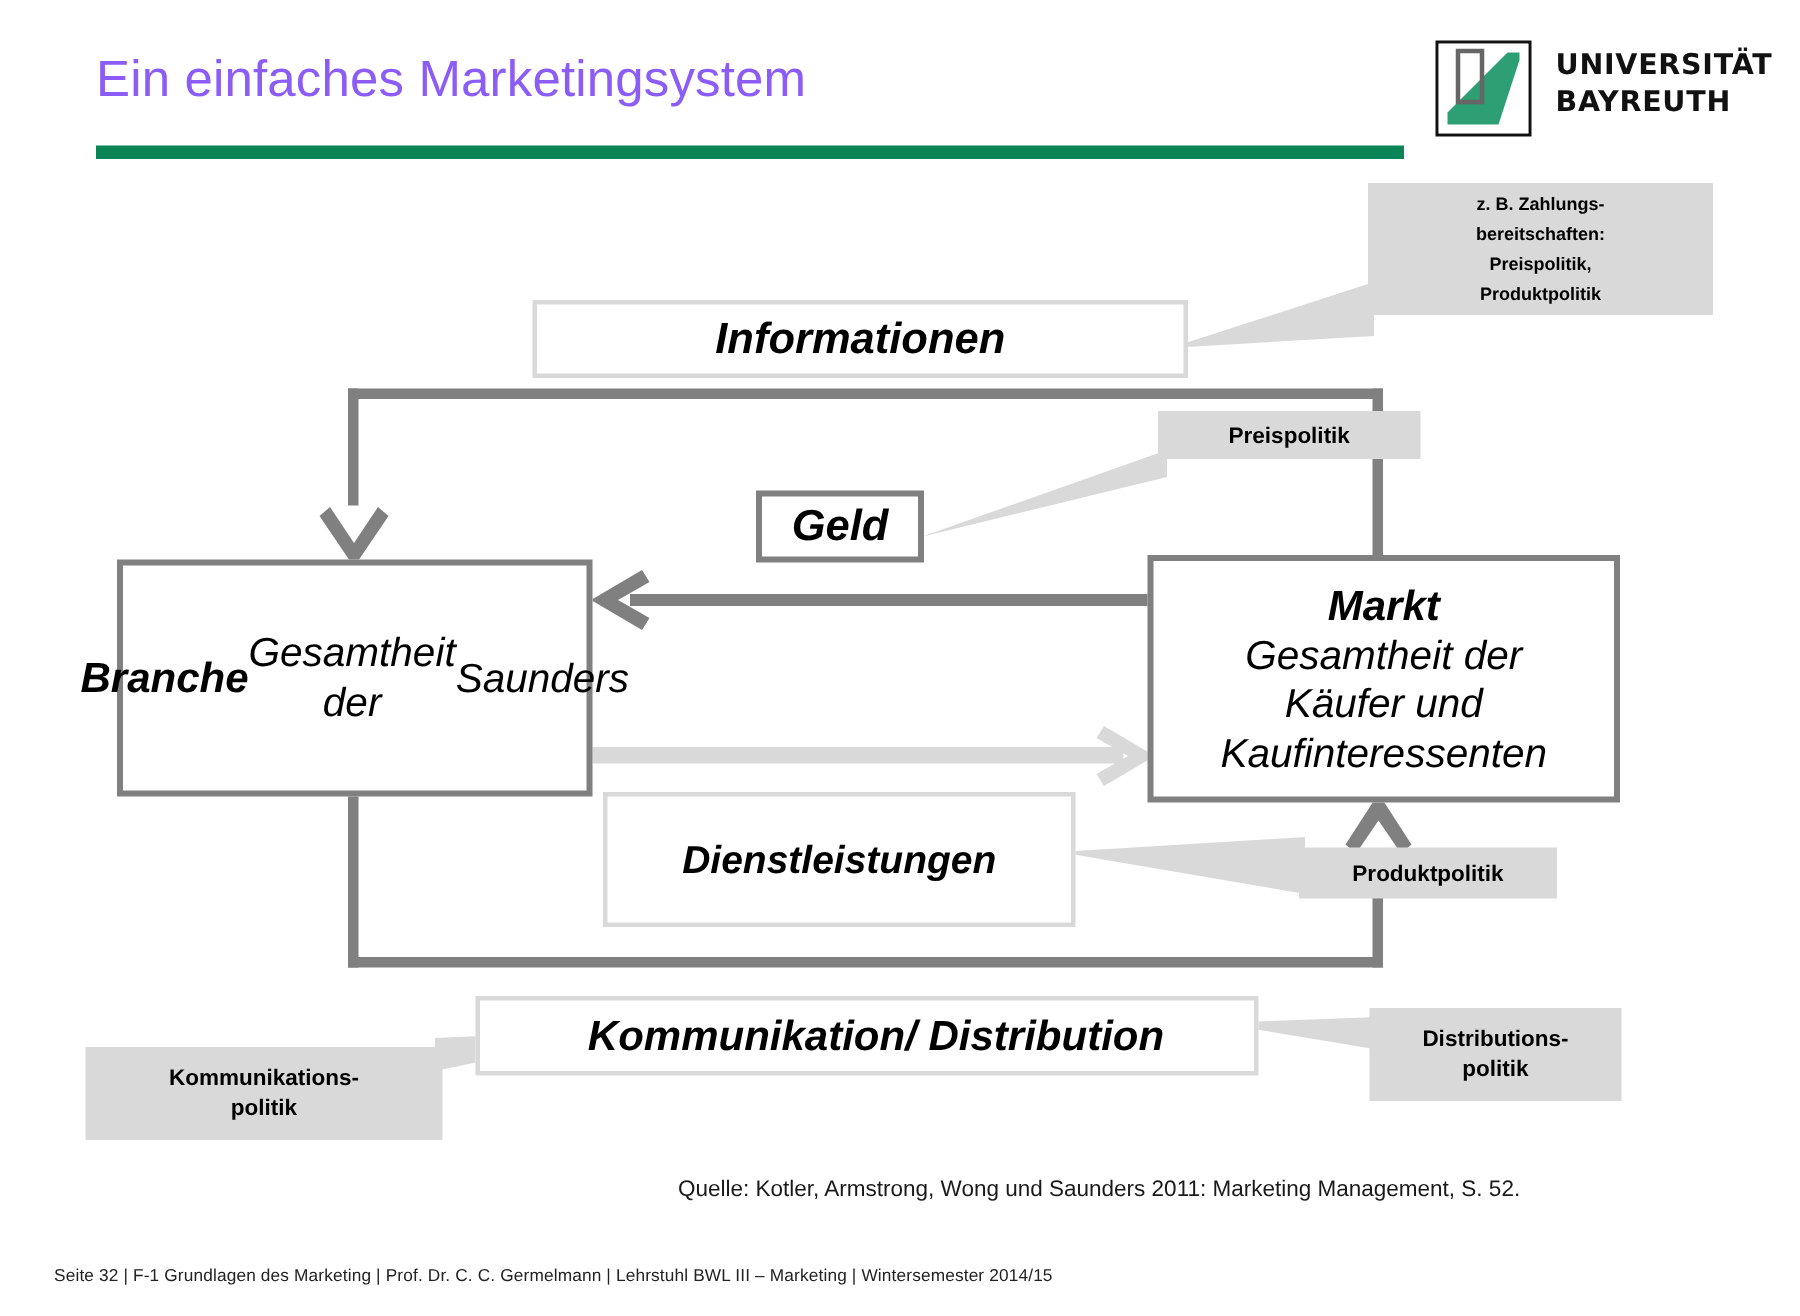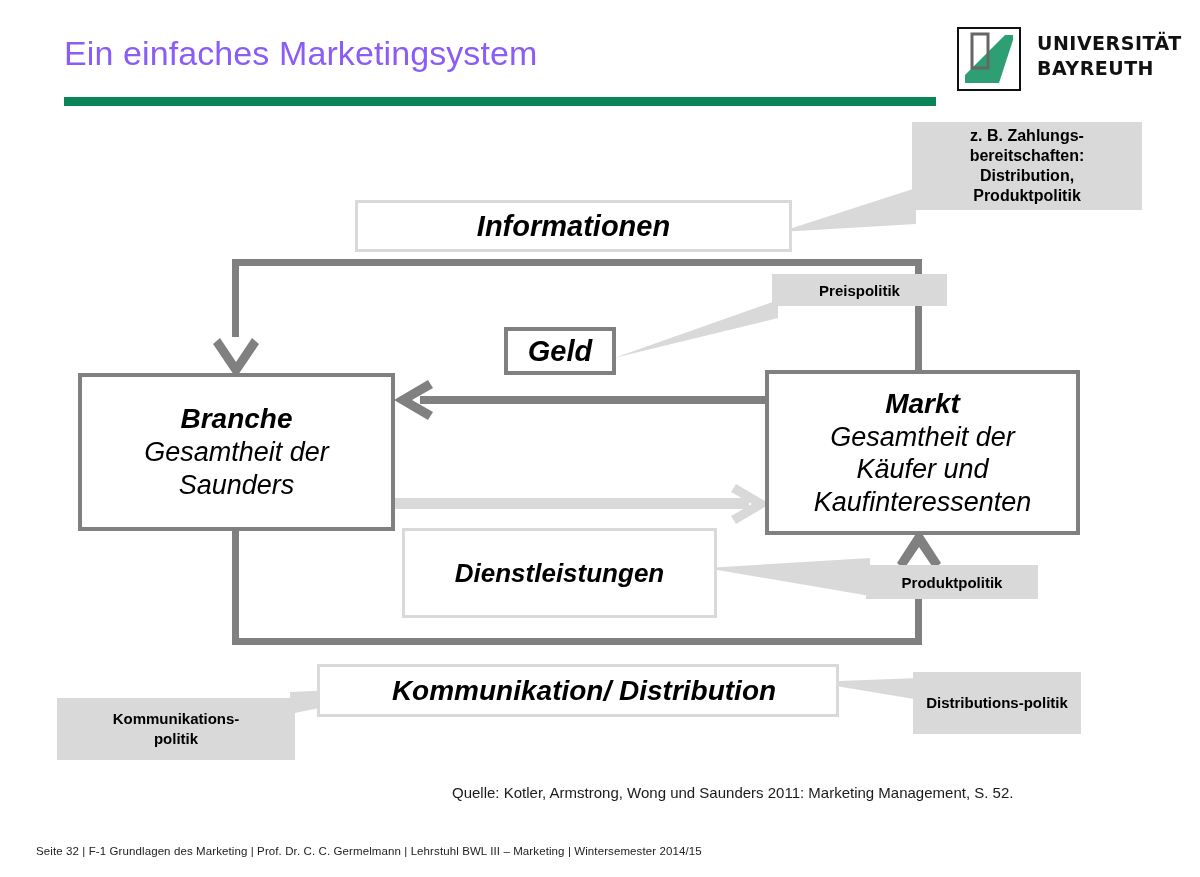--- a/index.html
+++ b/index.html
@@ -69,21 +69,21 @@
     left:355px;top:200px;width:437px;height:52px;
     font-size:29px;font-weight:700;
   }
   #box-geld{
     left:504px;top:327px;width:112px;height:48px;
     font-size:29px;font-weight:700;
     border-width:4px;border-color:#808080;
   }
   #box-branche{
     left:78px;top:373px;width:317px;height:158px;
-    flex-direction:column;line-height:1.22;padding:4px 8px;
+    flex-direction:row;line-height:1.22;padding:4px 8px;
   }
   #box-markt{
     left:765px;top:370px;width:315px;height:165px;
     flex-direction:column;line-height:1.2;padding:14px 6px;
   }
   #box-produkte{
     left:402px;top:528px;width:315px;height:90px;
     flex-direction:column;font-size:26px;font-weight:700;line-height:1.25;
   }
   #box-kommunikation{
@@ -96,31 +96,31 @@
   }
 
   .b-title{font-size:28px;font-weight:700;}
   .b-sub{font-size:27px;font-weight:400;}
   .m-title{font-size:28px;font-weight:700;}
   .m-sub{font-size:27px;font-weight:400;}
 
   
   #callout-zb{
     left:912px;top:122px;width:230px;height:88px;
-    font-size:16px;line-height:20px;flex-direction:column;
+    font-size:12px;line-height:20px;flex-direction:column;
   }
   #callout-preispolitik{
     left:772px;top:274px;width:175px;height:32px;font-size:15px;
   }
   #callout-produktpolitik{
     left:866px;top:565px;width:172px;height:34px;font-size:15px;
   }
   #callout-distributions{
     left:913px;top:672px;width:168px;height:62px;
-    font-size:15px;line-height:20px;flex-direction:row;
+    font-size:15px;line-height:20px;flex-direction:column;
   }
   #callout-kommunikations{
     left:57px;top:698px;width:238px;height:62px;
     font-size:15px;line-height:20px;flex-direction:column;
   }
 
   
   .source{
     position:absolute;left:452px;top:784px;
     font-size:15px;color:#1a1a1a;white-space:nowrap;
@@ -239,21 +239,21 @@
     <span>Dienstleistungen</span>
   </div>
 
   <div class="box box-light" id="box-kommunikation">
     <span class="kd-text">Kommunikation/ Distribution</span>
   </div>
 
   <div class="callout" id="callout-zb">
     <span>z. B. Zahlungs-</span>
     <span>bereitschaften:</span>
-    <span>Distribution,</span>
+    <span>Preispolitik,</span>
     <span>Produktpolitik</span>
   </div>
 
   <div class="callout" id="callout-preispolitik">
     <span>Preispolitik</span>
   </div>
 
   <div class="callout" id="callout-produktpolitik">
     <span>Produktpolitik</span>
   </div>

